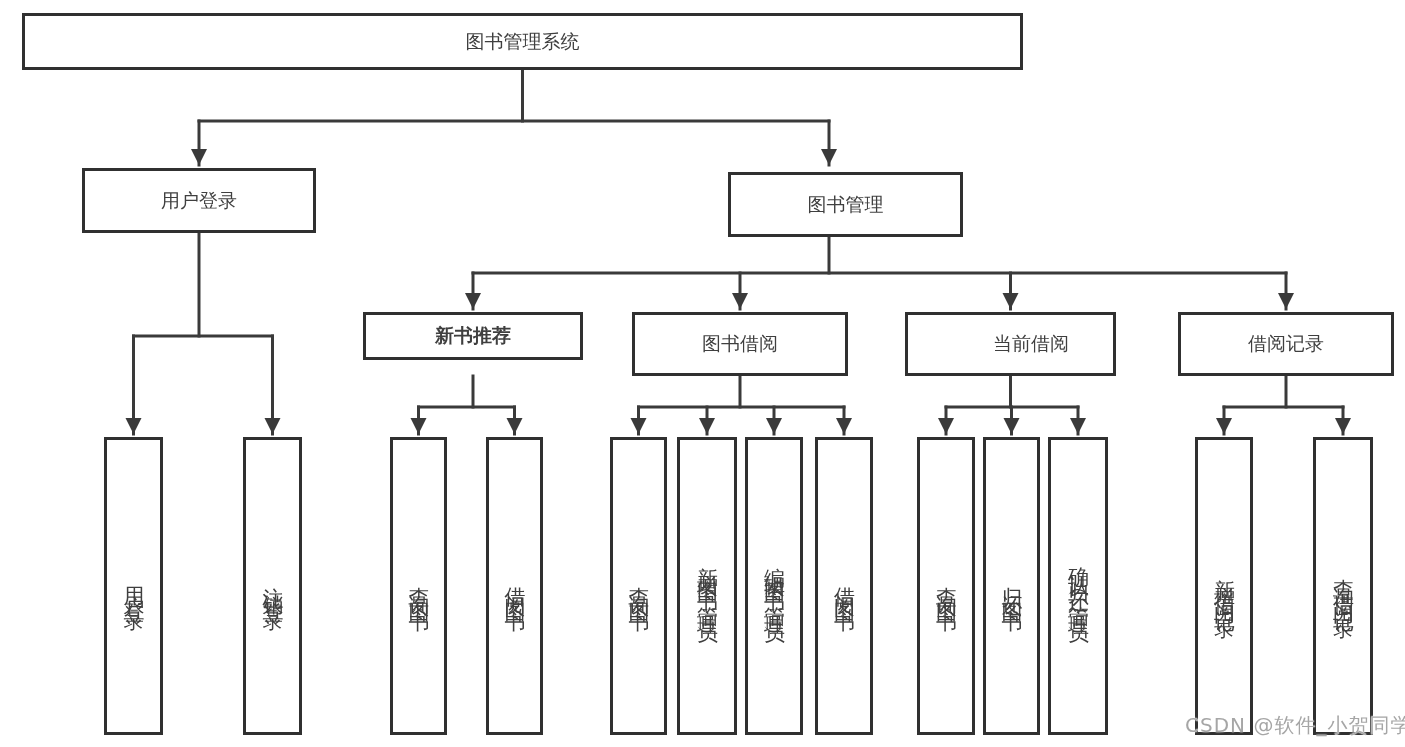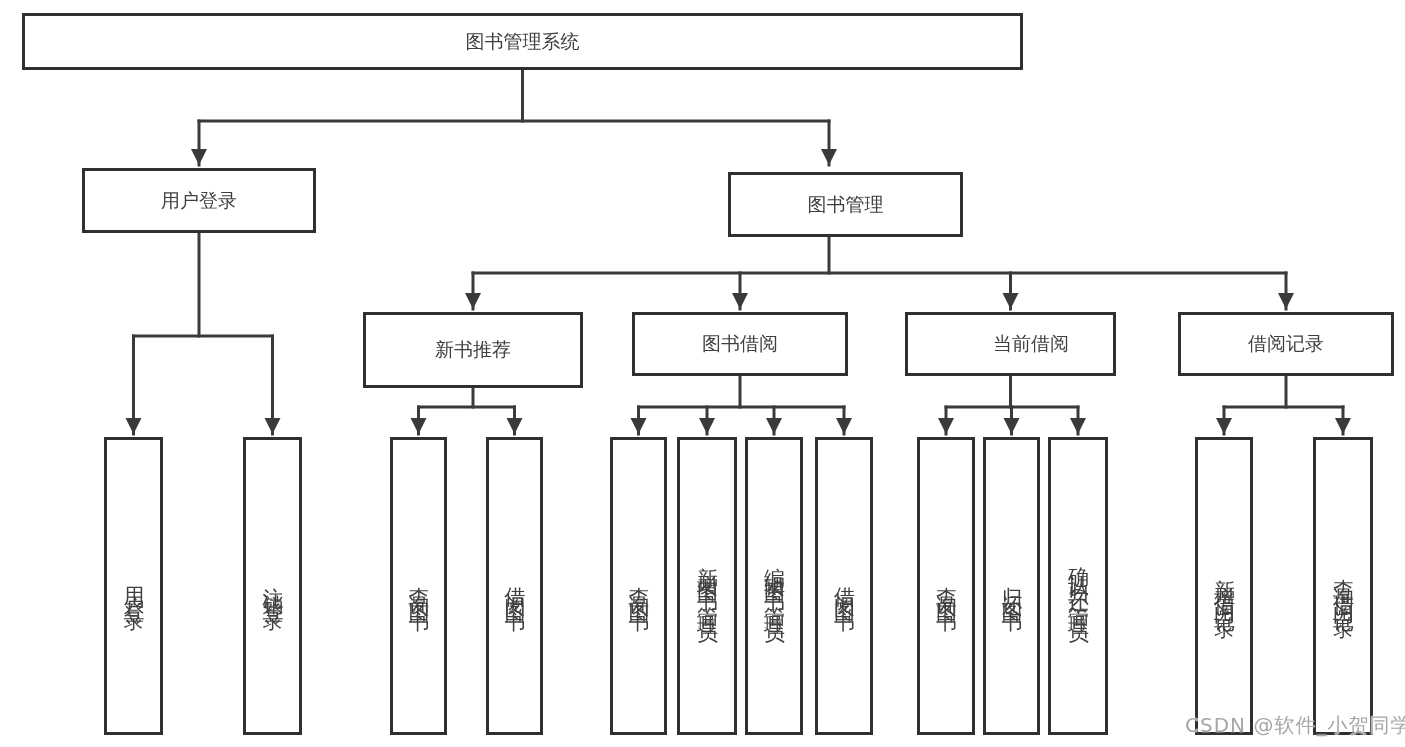--- a/index.html
+++ b/index.html
@@ -39,21 +39,21 @@
     text-orientation:mixed;
     font-size:21px;
     letter-spacing:8px;
     white-space:normal;
     line-height:1;
   }
   
   .n-root            {left:22px;  top:13px;  width:1001px; height:57px;}
   .n-user-login      {left:82px;  top:168px; width:234px;  height:65px;}
   .n-book-mgmt       {left:712px; top:172px; width:235px;  height:65px;margin-left:16px;}
-  .n-new-book        {left:363px; top:312px; width:220px;  height:76px;}
+  .n-new-book        {left:363px; top:312px; width:220px;  height:48px;font-weight:bold;}
   .n-book-borrow     {left:632px; top:312px; width:216px;  height:64px;font-family:Liberation Serif, serif;}
   .n-current-borrow  {left:905px; top:312px; width:211px;  height:64px;padding-left:41px;}
   .n-borrow-records  {left:1178px;top:312px; width:216px;  height:64px;}
   .l-user-login      {left:104px; top:437px; width:59px;   height:298px;}
   .l-logout          {left:243px; top:437px; width:59px;   height:298px;}
   .l-nb-query        {left:390px; top:437px; width:57px;   height:298px;}
   .l-nb-borrow       {left:486px; top:437px; width:57px;   height:298px;}
   .l-bb-query        {left:610px; top:437px; width:57px;   height:298px;}
   .l-bb-add          {left:677px; top:437px; width:60px;   height:298px;}
   .l-bb-edit         {left:745px; top:437px; width:58px;   height:298px;}

